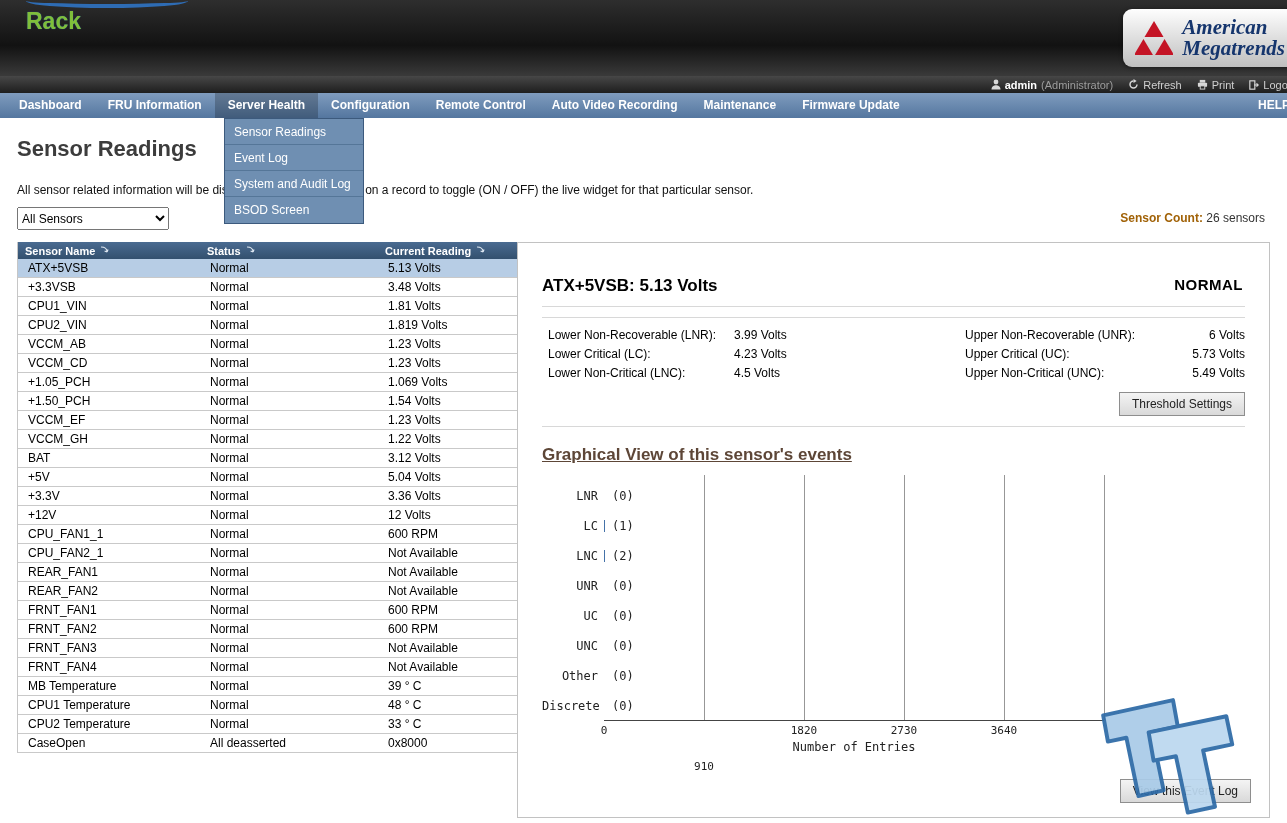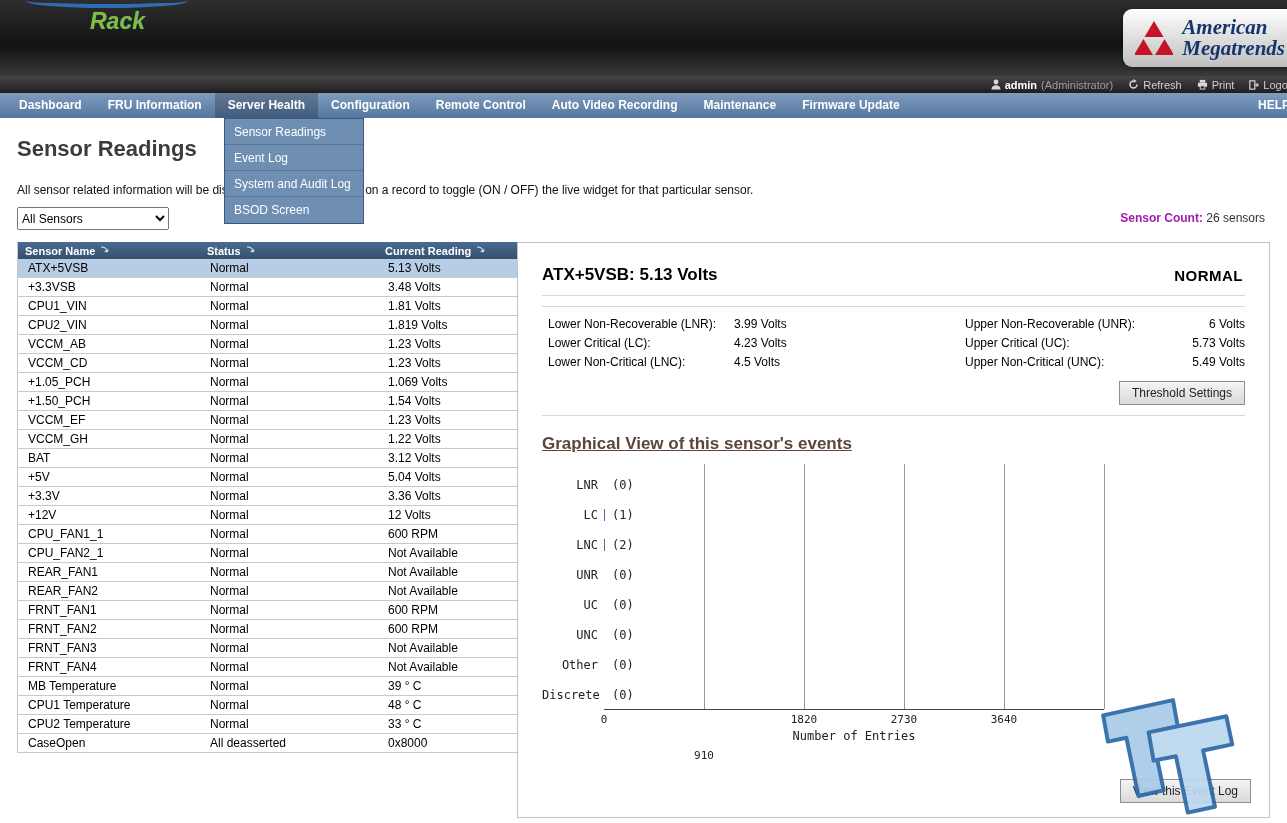--- a/index.html
+++ b/index.html
@@ -7,22 +7,22 @@
               font-family:"Liberation Sans", sans-serif; position:relative; }
 
   
   .header { position:absolute; left:0; top:0; width:100%; height:76px;
             background:linear-gradient(180deg,#2e2e2e 0%,#121212 60%,#3a3a3a 100%); }
   .asrock-logo { position:absolute; left:26px; top:6px; }
   .asrock-top { font-style:italic; font-weight:bold; font-size:30px; color:#8fc63e;
                 letter-spacing:1px; line-height:32px; white-space:nowrap; }
   .asrock-swoosh { width:162px; height:7px; border-bottom:4px solid #2e6cb4;
                    border-radius:0 0 100% 100%/0 0 14px 14px; margin-top:-5px; }
-  .rack-text { font-style:italic; font-weight:bold; font-size:23px; color:#7fbf3a;
-               margin-left:64px; line-height:26px; text-shadow:0 0 1px #2e6cb4; }
+  .rack-text { font-weight:bold; font-size:23px; color:#7fbf3a;
+               line-height:26px; text-shadow:0 0 1px #2e6cb4; }
   .ami-logo { position:absolute; right:-14px; top:9px; height:58px; display:flex;
               align-items:center; gap:9px; padding:6px 16px 6px 12px;
               background:linear-gradient(180deg,#fefefe,#bfbfbf); border-radius:9px;
               box-shadow:0 1px 4px rgba(0,0,0,0.45); }
   .ami-text { font-family:"Liberation Serif", serif; font-weight:bold; font-style:italic;
               font-size:21px; color:#15356d; line-height:21px; white-space:nowrap; }
 
   
   .userbar { position:absolute; left:0; top:76px; width:100%; height:17px;
              background:linear-gradient(180deg,#474747,#1e1e1e); display:flex;
@@ -51,41 +51,41 @@
   .dd-item:last-child { border-bottom:none; }
 
   
   .page-title { position:absolute; left:17px; top:136px; font-size:22px; font-weight:bold;
                 color:#3c3c3c; }
   .desc { position:absolute; left:17px; top:183px; font-size:12px; color:#111;
           white-space:nowrap; }
   .sensor-select { position:absolute; left:17px; top:207px; width:152px; height:23px;
                    font-size:12px; font-family:inherit; }
   .sensor-count { position:absolute; right:22px; top:211px; font-size:12px; color:#333; }
-  .sensor-count b { color:#a21caf; }
+  .sensor-count b { color:#a16207; }
 
   
   .sensor-table { position:absolute; left:17px; top:242px; width:501px;
                   border-left:1px solid #c6c6c6; border-right:1px solid #c6c6c6; }
   .thead { display:grid; grid-template-columns:182px 178px 1fr; height:17px;
            background:linear-gradient(180deg,#4a6b91,#33506e); }
   .th { color:#fff; font-size:11px; font-weight:bold; display:flex; align-items:center;
         gap:5px; padding-left:7px; cursor:pointer; white-space:nowrap; }
   .trow { display:grid; grid-template-columns:182px 178px 1fr; height:19px;
           border-bottom:1px solid #c9c9c9; background:#fff; cursor:pointer; }
   .trow.selected { background:#b7cde5; }
   .tcell { font-size:12px; line-height:18px; color:#000; padding-left:10px;
            overflow:hidden; white-space:nowrap; }
 
   
   .detail-panel { position:absolute; left:517px; top:242px; width:753px; height:576px;
                   border:1px solid #c2c2c2; background:#fff; padding:20px 24px; }
   .detail-panel hr { border:none; border-top:1px solid #d8d8d8; margin:10px 0; }
-  .dp-titlerow { display:flex; justify-content:space-between; align-items:center;
-                 margin-top:2px; }
+  .dp-titlerow { display:flex; justify-content:space-between; align-items:flex-start;
+                 margin-top:13px; }
   .dp-title { font-size:17px; font-weight:bold; color:#000; }
   .dp-status { font-size:15px; font-weight:bold; color:#000; letter-spacing:0.5px;
                margin-right:2px; }
   .dp-subrow { display:flex; justify-content:space-between; font-size:12px;
                align-items:center; }
   .dp-thr-heading { font-weight:bold; color:#000; }
   .dp-livewidget { color:#333; display:flex; gap:6px; align-items:center; }
   .lw-off { font-weight:bold; color:#333; cursor:pointer; }
   .lw-sep { color:#555; }
   .lw-on { font-weight:bold; color:#2a62a9; cursor:pointer; }

